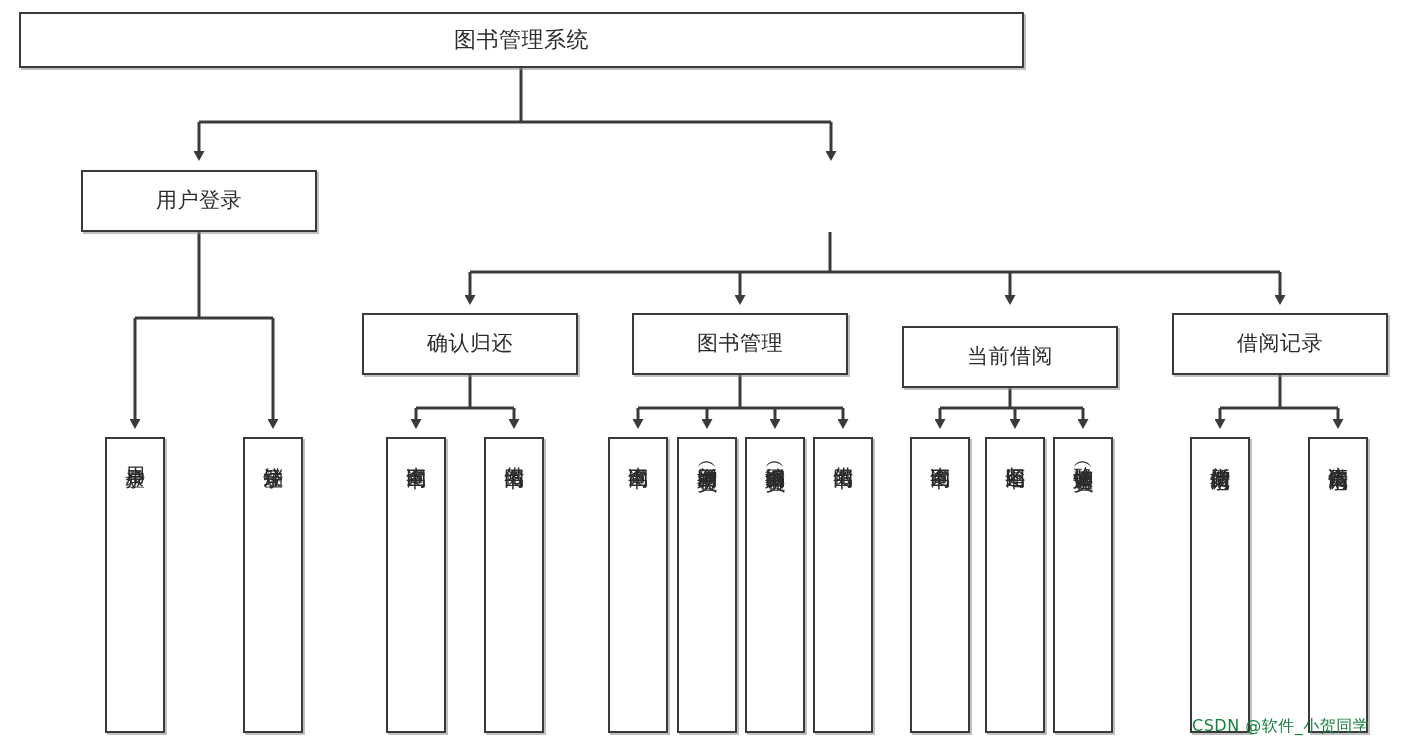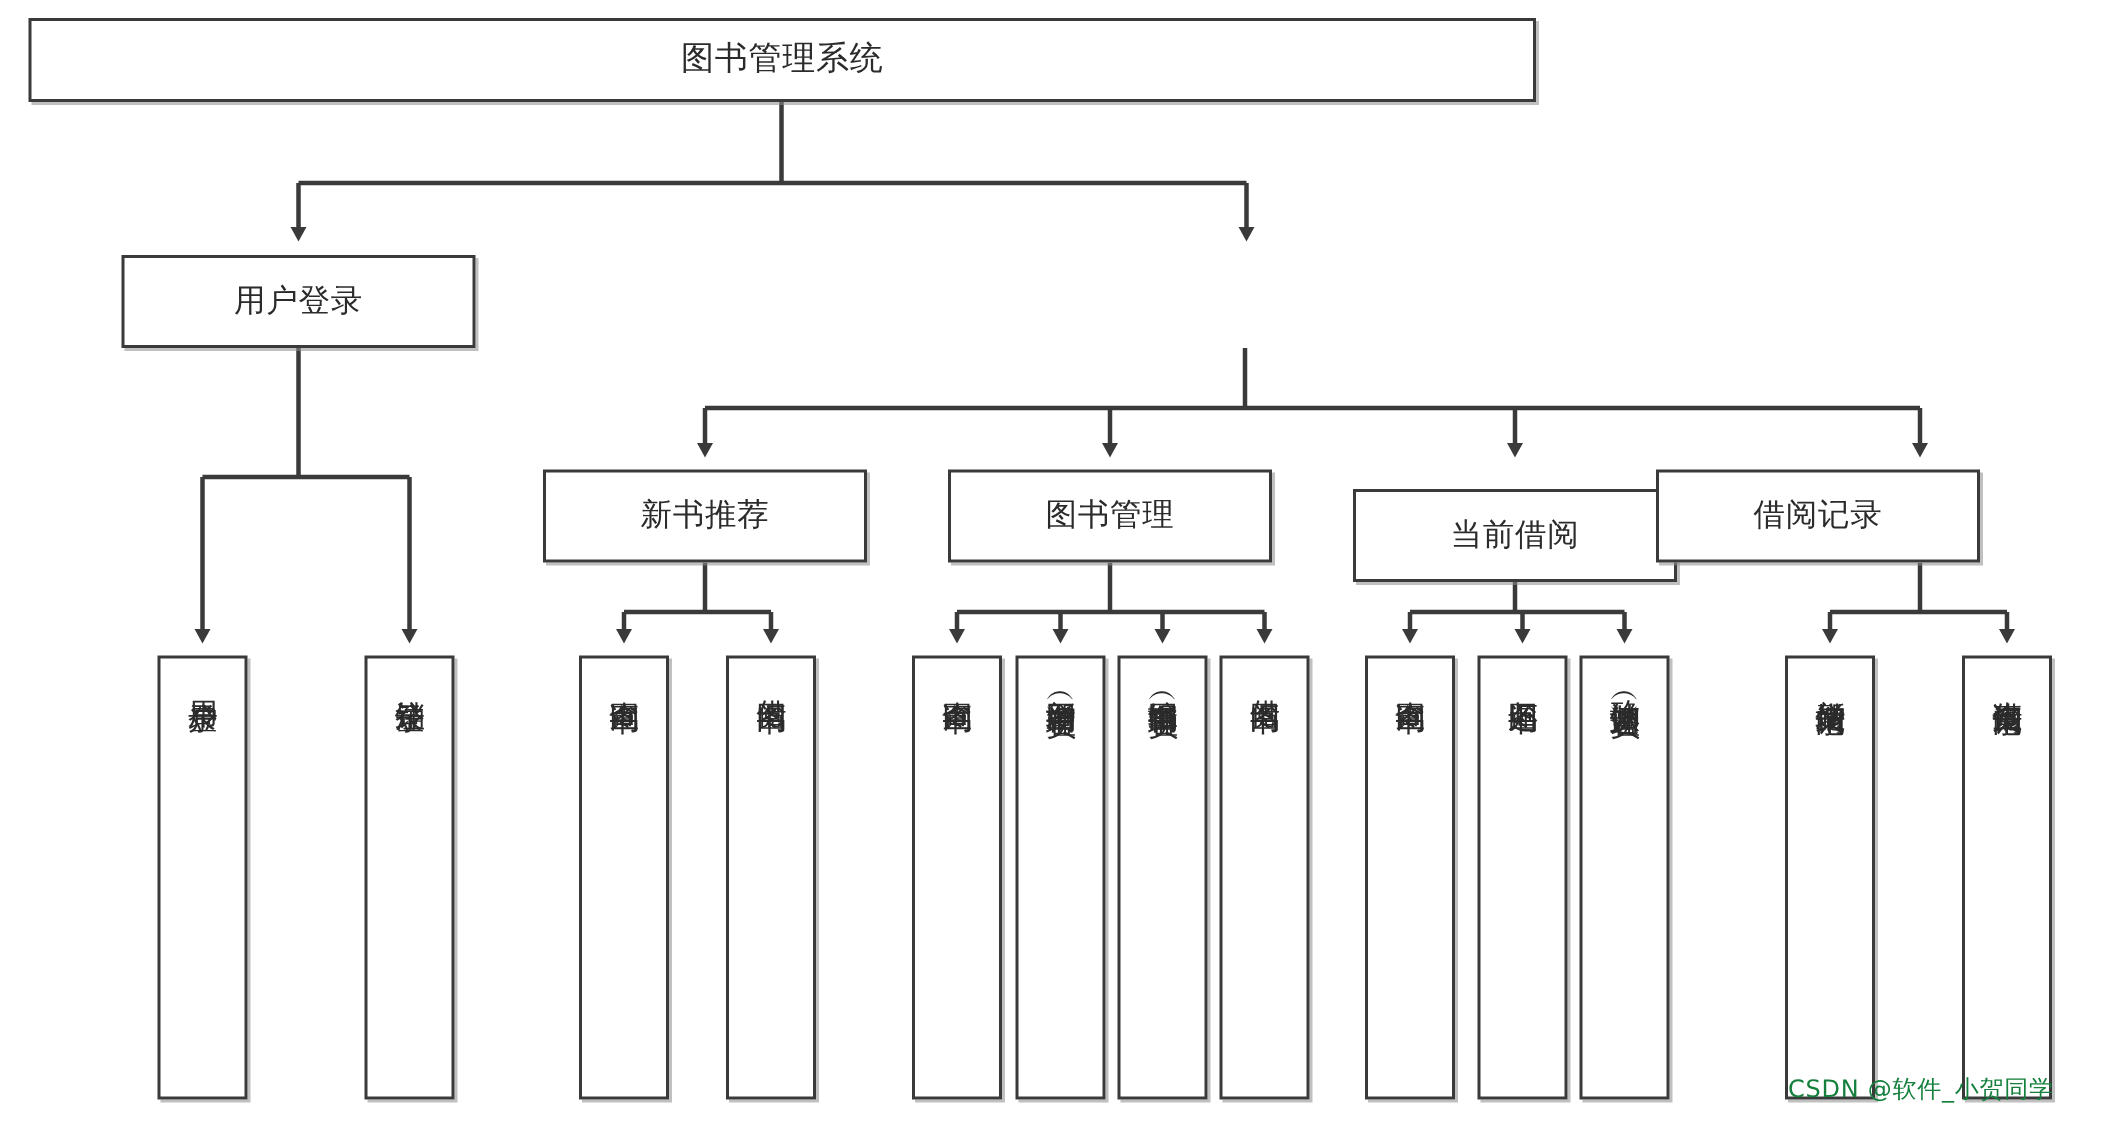--- a/index.html
+++ b/index.html
@@ -125,29 +125,29 @@
 
   <div class="node horiz root" style="left: 19px; top: 12px; width: 1005px; height: 56px;">
     <span>图书管理系统</span>
   </div>
 
   <div class="node horiz" style="left: 81px; top: 170px; width: 236px; height: 62px;">
     <span>用户登录</span>
   </div>
 
   <div class="node horiz" style="left: 362px; top: 313px; width: 216px; height: 62px;">
-    <span>新书推荐</span>
+    <span>确认归还</span>
   </div>
   <div class="node horiz" style="left: 632px; top: 313px; width: 216px; height: 62px;">
     <span>图书管理</span>
   </div>
   <div class="node horiz" style="left: 902px; top: 326px; width: 216px; height: 62px;">
     <span>当前借阅</span>
   </div>
-  <div class="node horiz" style="left: 1104px; top: 313px; width: 216px; height: 62px;">
+  <div class="node horiz" style="left: 1172px; top: 313px; width: 216px; height: 62px;">
     <span>借阅记录</span>
   </div>
 
   <div class="node leaf" style="left: 105px; top: 437px; width: 60px; height: 296px;">
     <span class="vtext">用户登录</span>
   </div>
   <div class="node leaf" style="left: 243px; top: 437px; width: 60px; height: 296px;">
     <span class="vtext">注销登录</span>
   </div>
   <div class="node leaf" style="left: 386px; top: 437px; width: 60px; height: 296px;">

